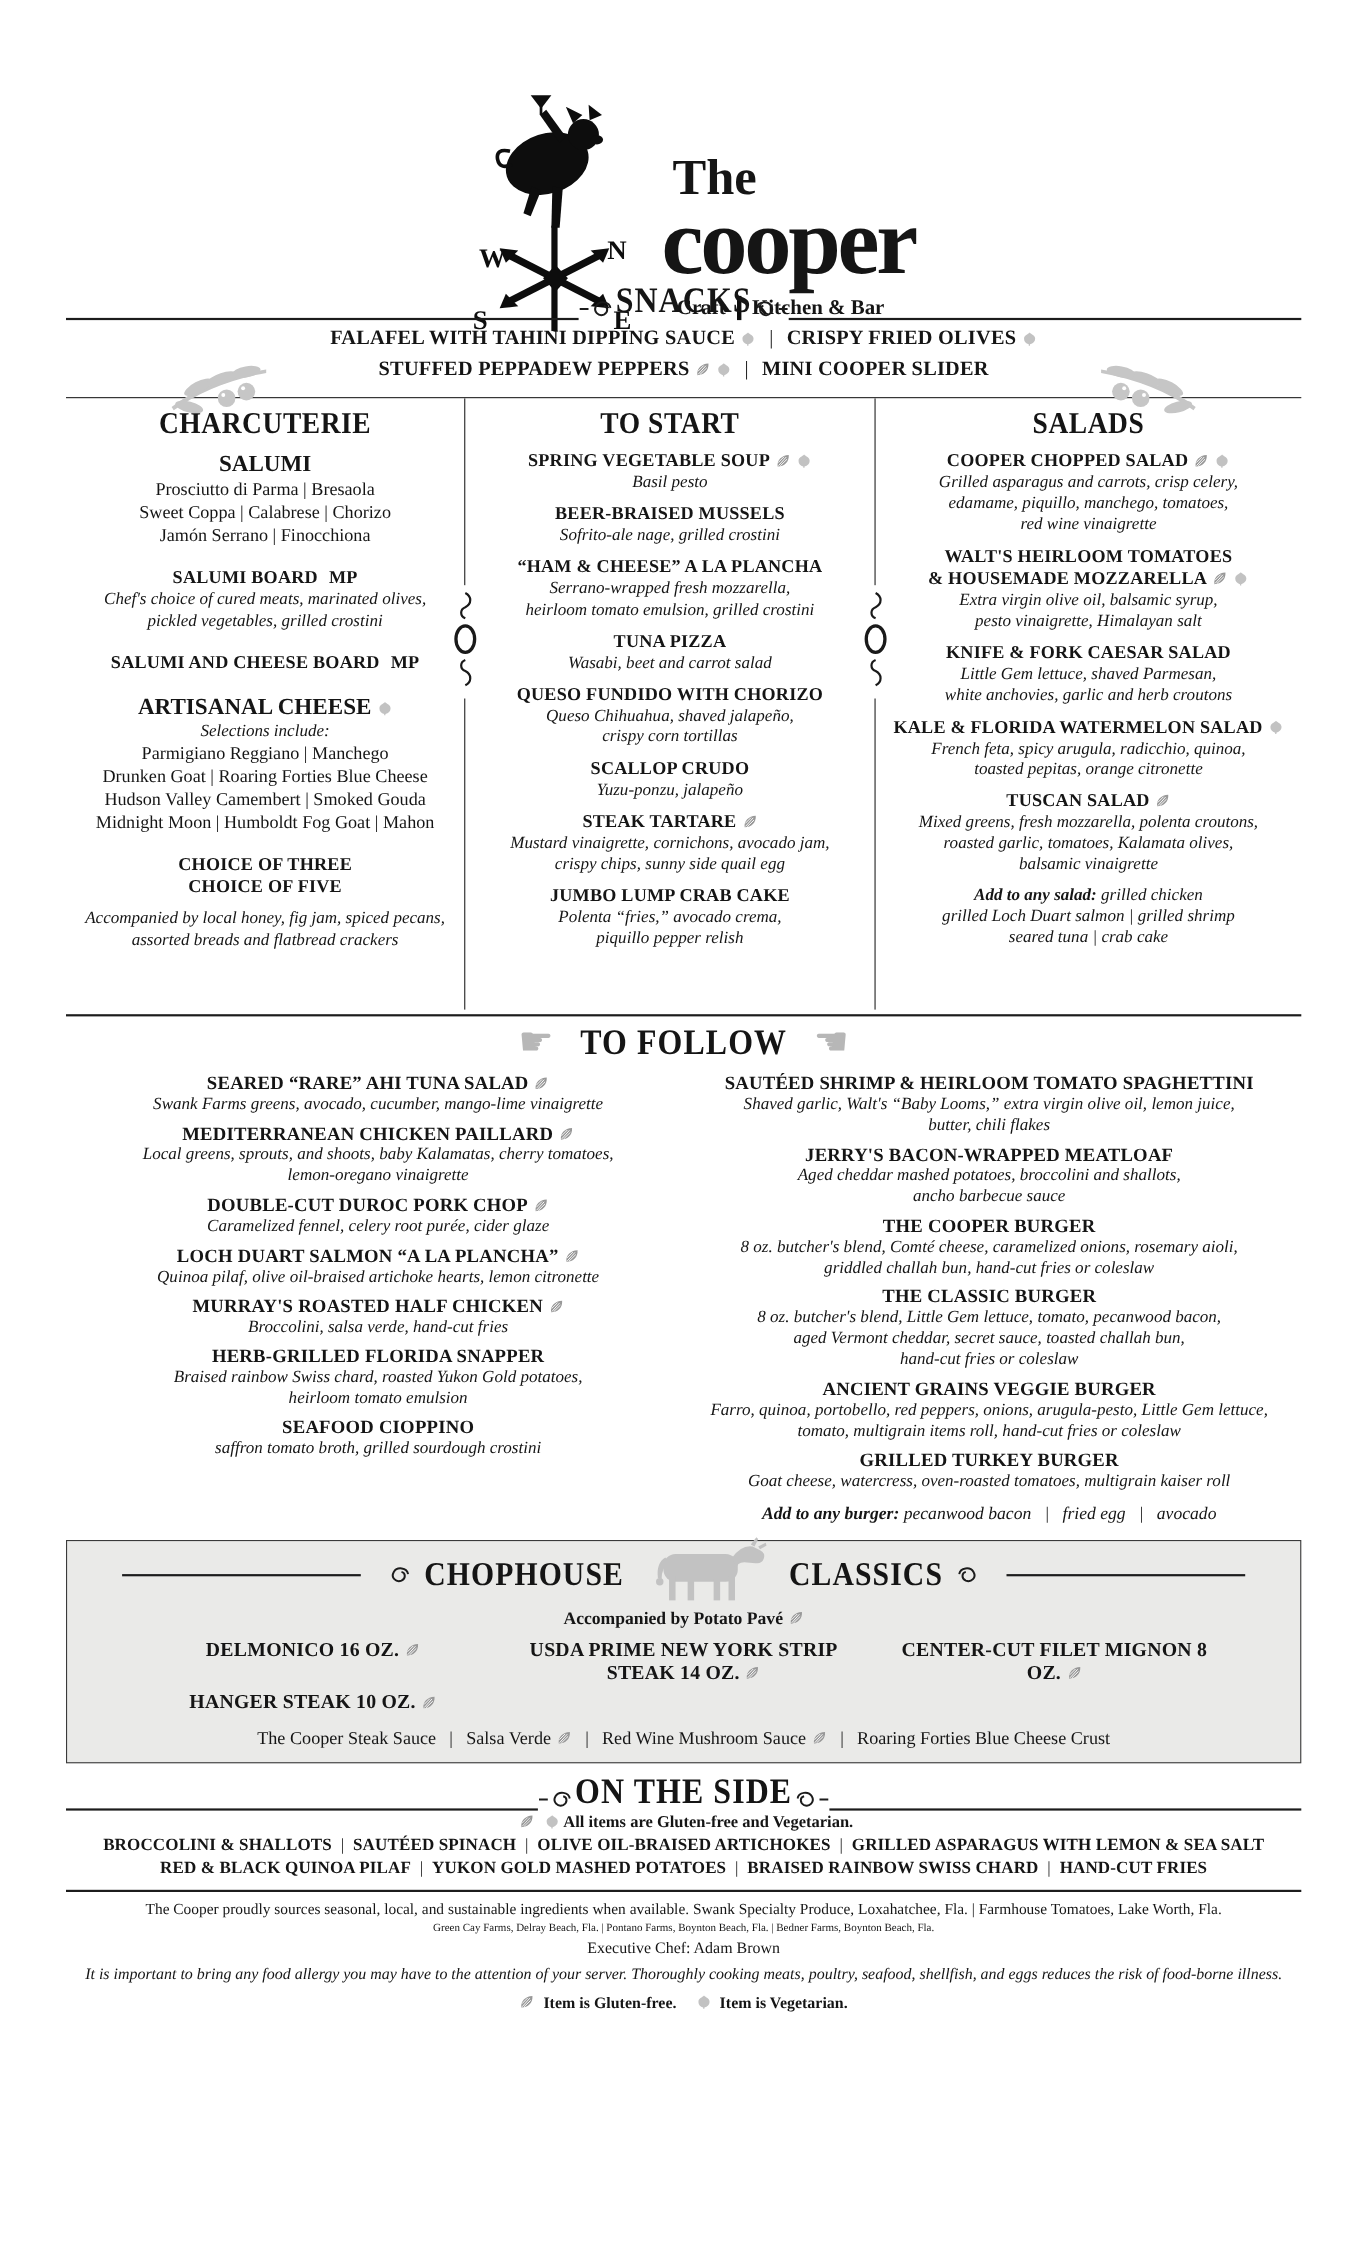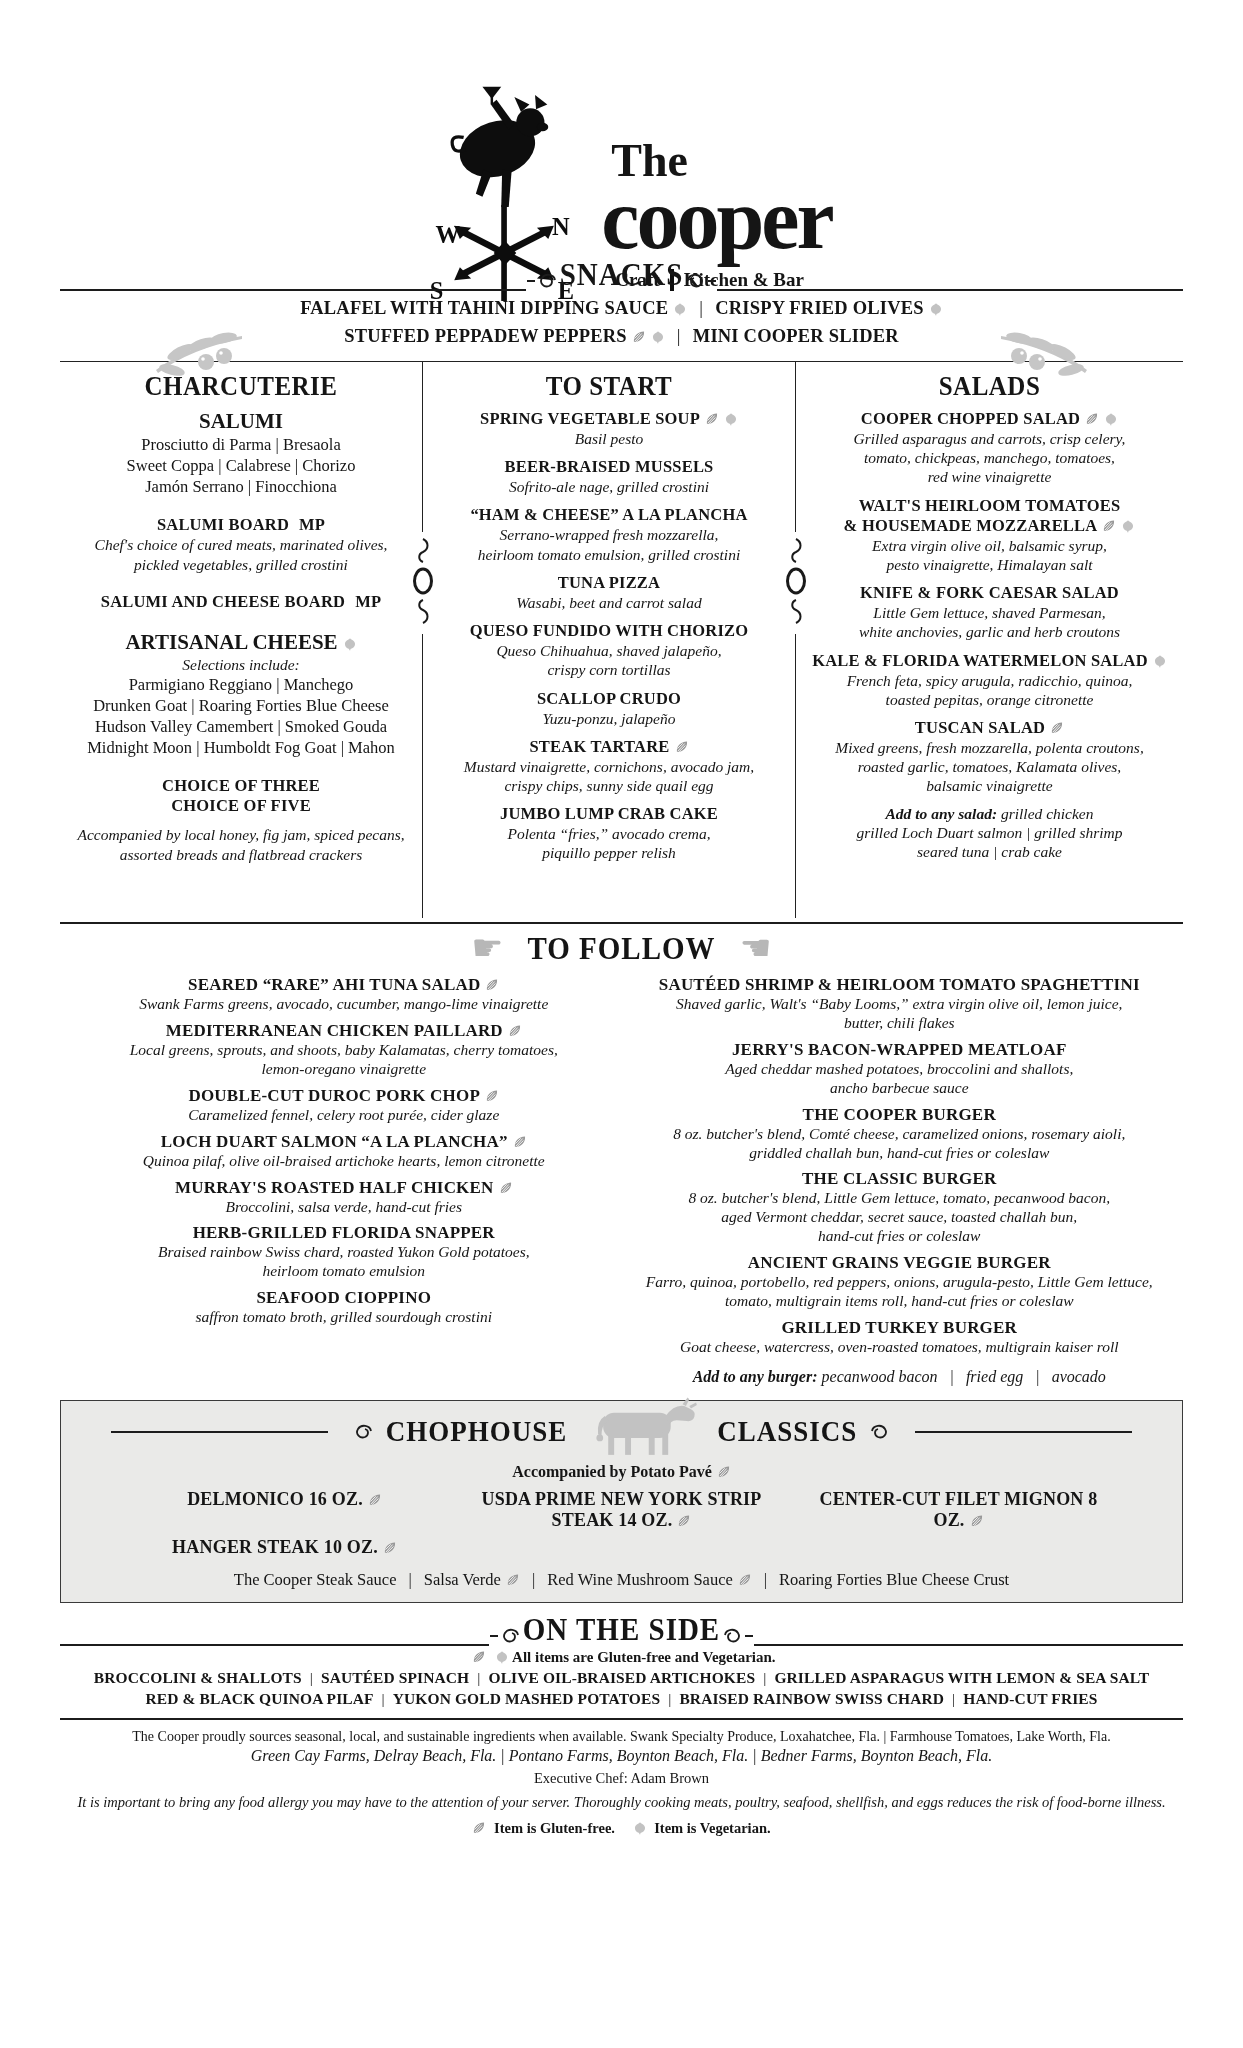--- a/index.html
+++ b/index.html
@@ -77,21 +77,21 @@
   .steak{font-size:18px;font-weight:700;letter-spacing:.2px;}
   .sauces{margin-top:12px;font-size:16.5px;}
 
   
   .side-note{font-size:15px;font-weight:700;margin-top:3px;}
   .side-row{font-size:15.5px;font-weight:700;margin-top:3px;letter-spacing:.1px;}
   .side-row .sep{margin:0 8px;}
 
   
   .f1{font-size:14px;margin-top:9px;}
-  .f2{font-size:16px;margin-top:2px;font-style:italic;}
+  .f2{font-size:10px;margin-top:2px;}
   .chef{font-size:14.5px;margin-top:5px;}
   .allergy{font-style:italic;font-size:14.5px;margin-top:7px;}
   .legend{font-size:14.5px;font-weight:700;margin-top:9px;}
   .legend .leaf{margin:0 4px 0 14px;}
   .legend .leaf.first{margin-left:0;}
 </style>
 </head>
 <body>
 
 <div class="page">
@@ -280,21 +280,21 @@
     <div class="col c3">
       <div class="col-title">SALADS</div>
       <div id="salad-blocks">
           <div class="blk-name">COOPER CHOPPED SALAD<svg class="leaf" viewBox="0 0 18 18">
               <path fill="#989898" d="M2.5 15.5C1.5 8 7 2.5 15.5 2 16 10 10.5 15.5 2.5 15.5Z"></path>
               <path stroke="#fff" stroke-width="1.1" fill="none" d="M3.5 14.5 12.5 4.5M5.5 14.8 13.5 7M3.2 11 10 4.2"></path>
             </svg><svg class="leaf" viewBox="0 0 18 18">
               <path fill="#c2c2c2" d="M9 1.5C11 4 15.5 4.5 15.5 9c0 3.5-2.5 5.5-6 6.5V17H8v-1.5C4.5 14.5 2.5 12.5 2.5 9 2.5 4.5 7 4 9 1.5Z"></path>
             </svg></div>
           <div class="blk-ital">Grilled asparagus and carrots, crisp celery,</div>
-          <div class="blk-ital">tomato, chickpeas, manchego, tomatoes,</div>
+          <div class="blk-ital">edamame, piquillo, manchego, tomatoes,</div>
           <div class="blk-ital">red wine vinaigrette</div>
           <div class="blk-name">WALT'S HEIRLOOM TOMATOES</div>
           <div class="blk-name2">&amp; HOUSEMADE MOZZARELLA<svg class="leaf" viewBox="0 0 18 18">
               <path fill="#989898" d="M2.5 15.5C1.5 8 7 2.5 15.5 2 16 10 10.5 15.5 2.5 15.5Z"></path>
               <path stroke="#fff" stroke-width="1.1" fill="none" d="M3.5 14.5 12.5 4.5M5.5 14.8 13.5 7M3.2 11 10 4.2"></path>
             </svg><svg class="leaf" viewBox="0 0 18 18">
               <path fill="#c2c2c2" d="M9 1.5C11 4 15.5 4.5 15.5 9c0 3.5-2.5 5.5-6 6.5V17H8v-1.5C4.5 14.5 2.5 12.5 2.5 9 2.5 4.5 7 4 9 1.5Z"></path>
             </svg></div>
           <div class="blk-ital">Extra virgin olive oil, balsamic syrup,</div>
           <div class="blk-ital">pesto vinaigrette, Himalayan salt</div>

